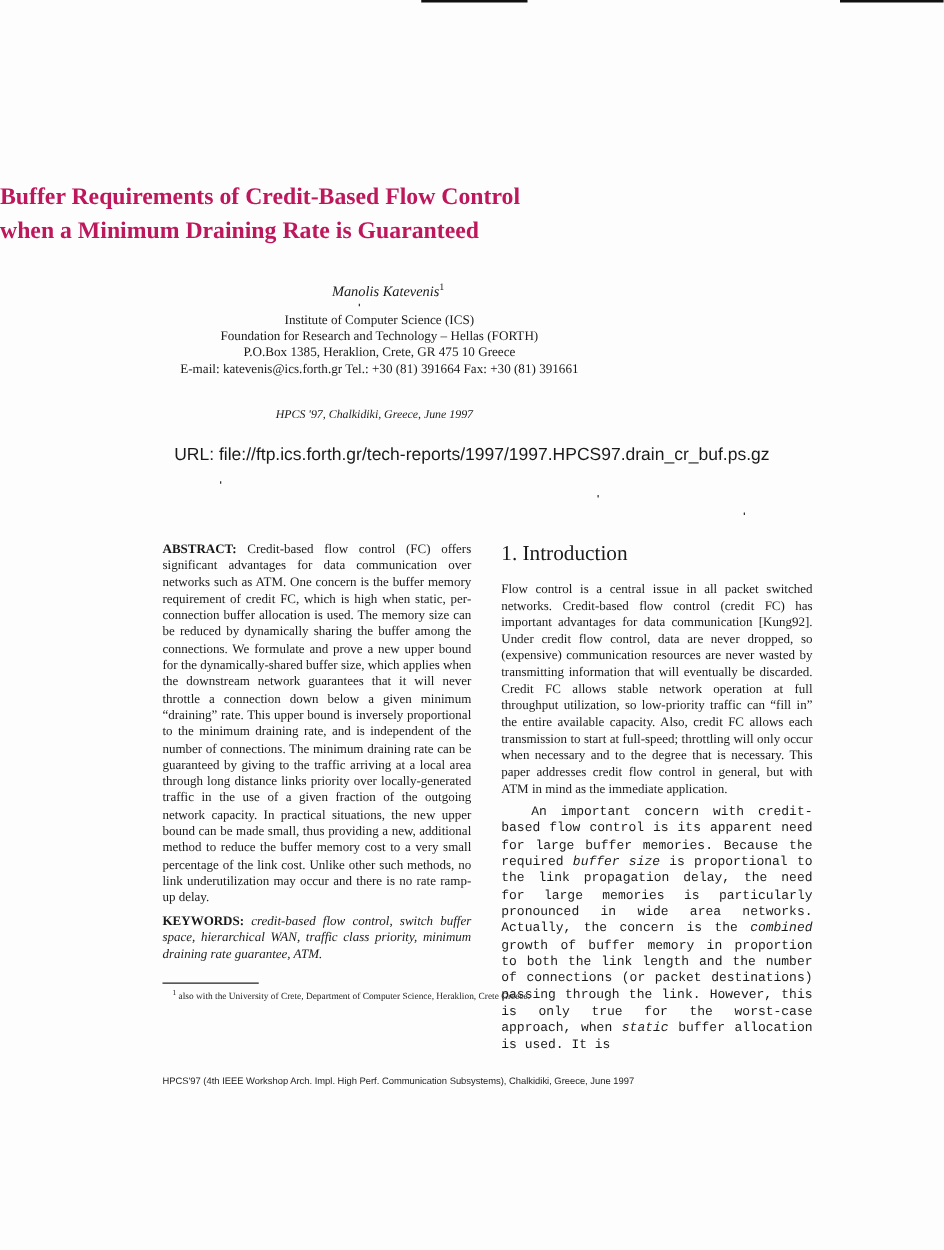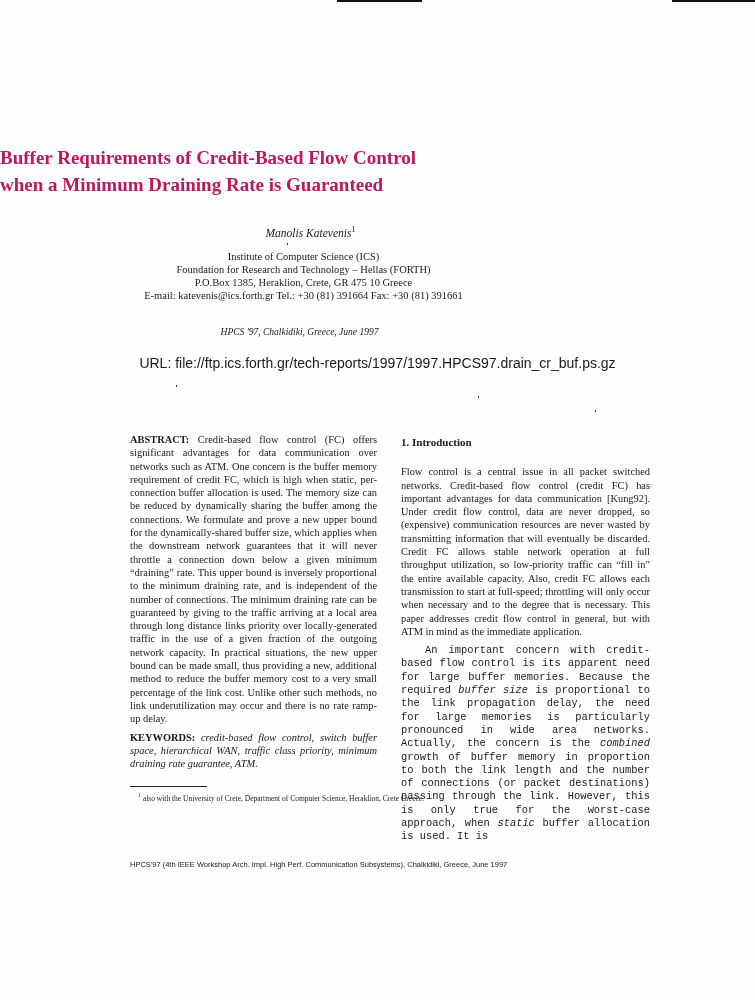--- a/index.html
+++ b/index.html
@@ -79,22 +79,22 @@
     text-align: justify;
     margin-top: 30px;
   }
   .col.left { left: 130px; }
   .col.right { left: 401px; width: 249px; }
   .col p { margin: 0; }
   .col .kw-label { font-weight: bold; }
   .col .abs-label { font-weight: bold; }
   .kw-text { font-style: italic; }
   .section-title {
-    font-weight: bold;
-    font-size: 11px;
+    font-weight: normal;
+    font-size: 17px;
     margin: 3px 0 16px 0;
     text-align: left;
   }
   .indent { text-indent: 24px; margin-top: 6px !important; font-family: Liberation Mono, monospace; }
   .keywords { margin-top: 5px !important; }
   em { font-style: italic; }
   .fn-rule {
     position: absolute;
     left: 130px;
     top: 786px;

